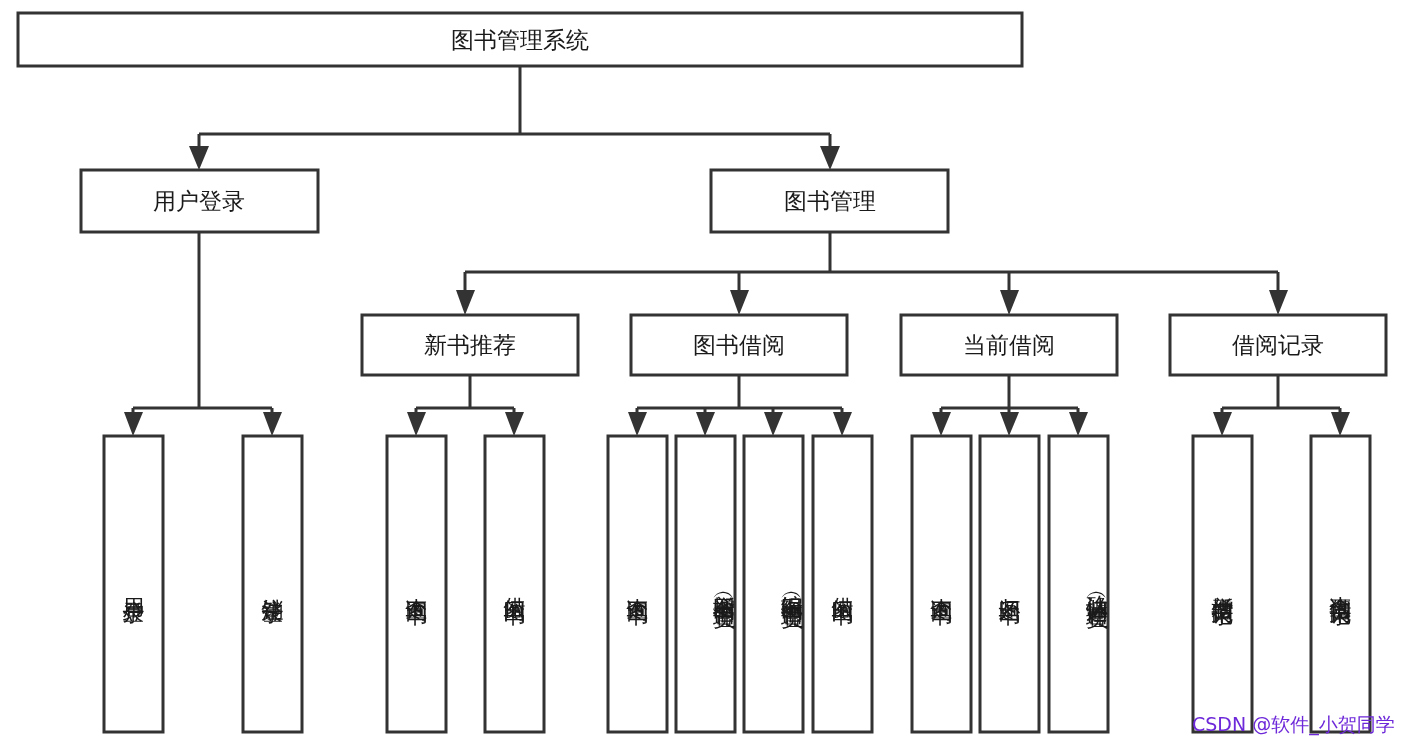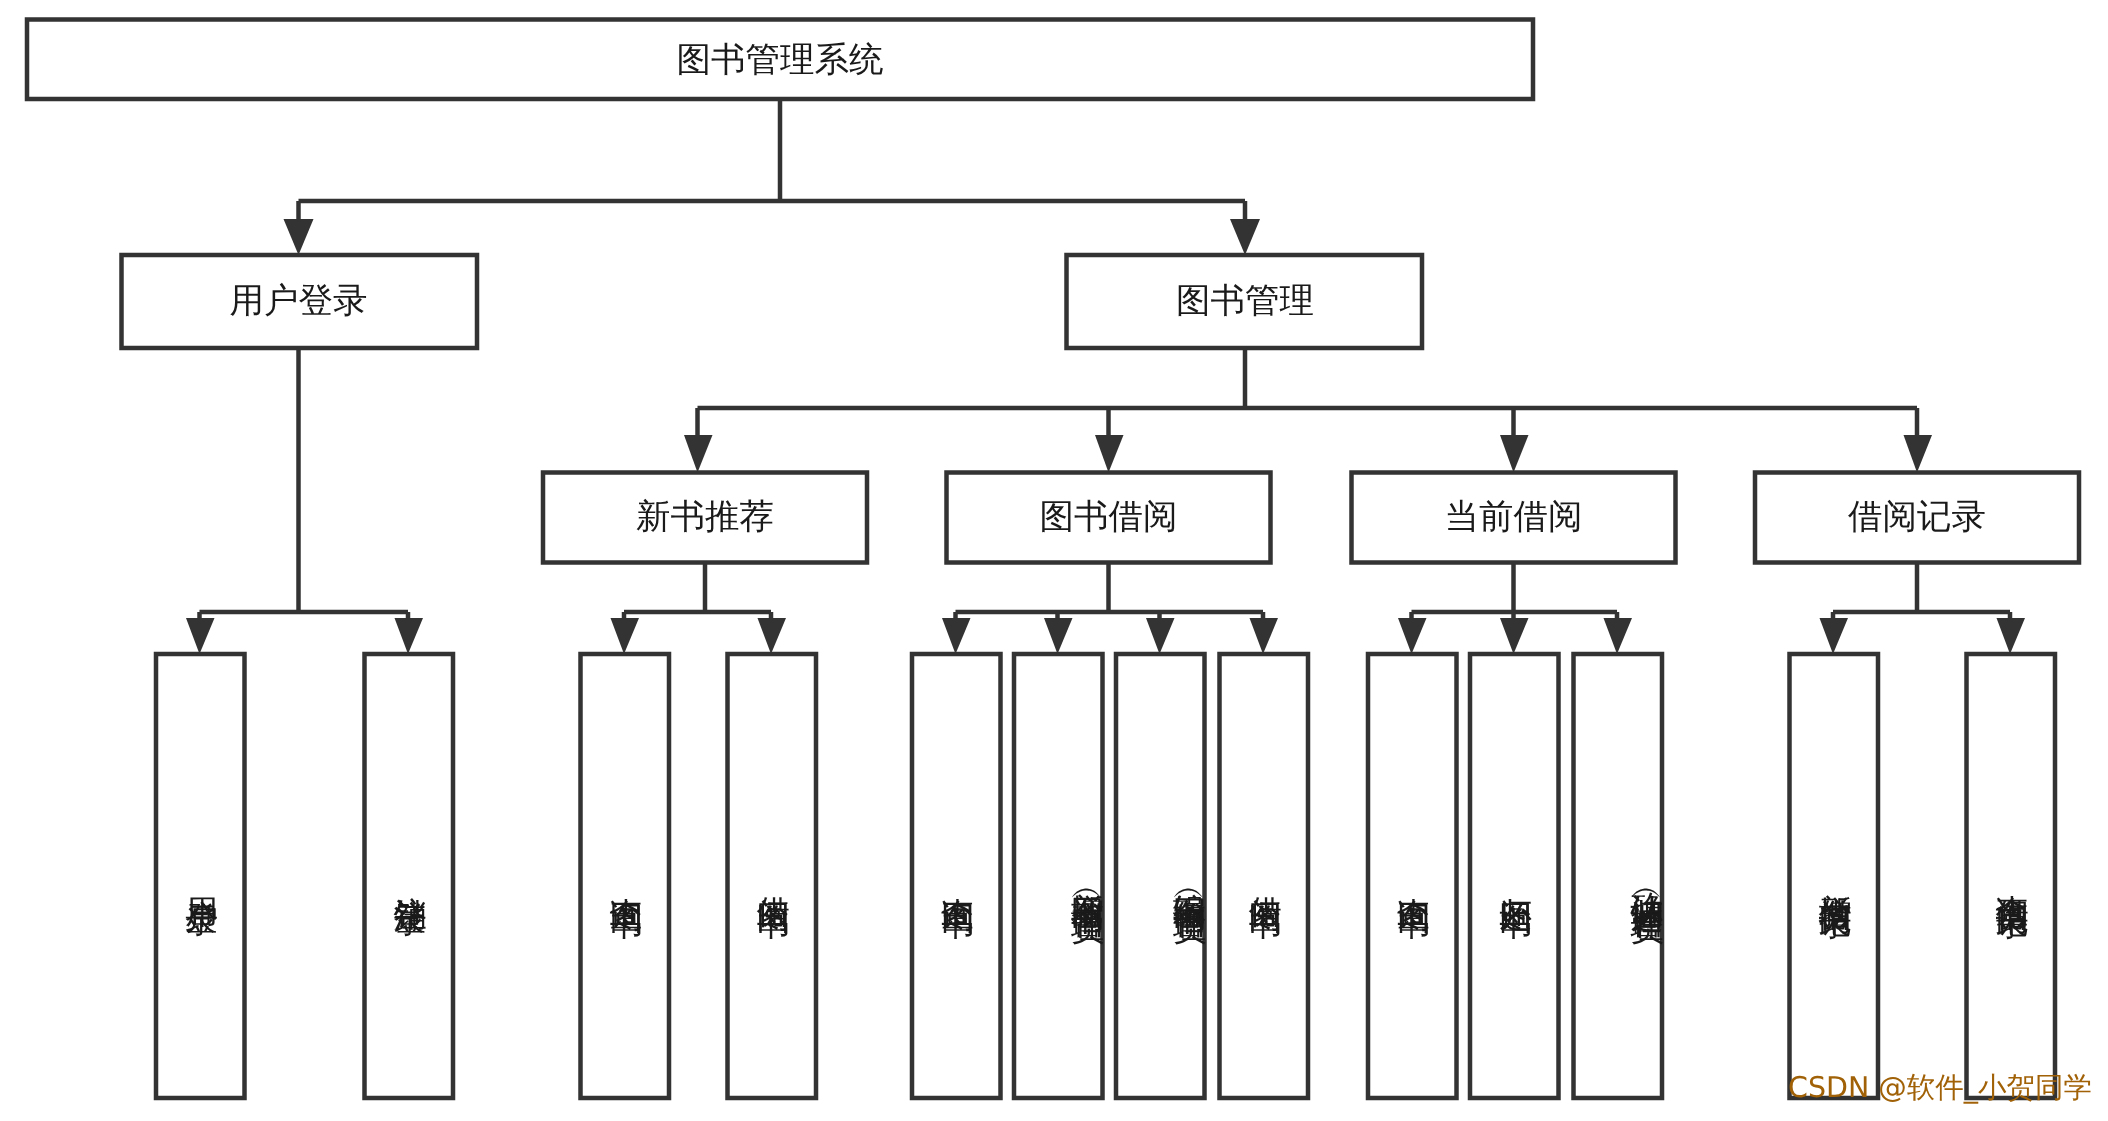--- a/index.html
+++ b/index.html
@@ -63,21 +63,21 @@
     justify-content: center;
     pointer-events: none;
   }
   .leaf-label.centered {
     align-items: center;
   }
   .watermark {
     position: absolute;
     font-family: "DejaVu Sans", "Liberation Sans", sans-serif;
     font-size: 19px;
-    color: #a16207;
+    color: #6d28d9;
     left: 1192px;
     top: 712px;
     white-space: nowrap;
   }
 </style>
 </head>
 <body>
 
 <div id="diagram-root">
 

